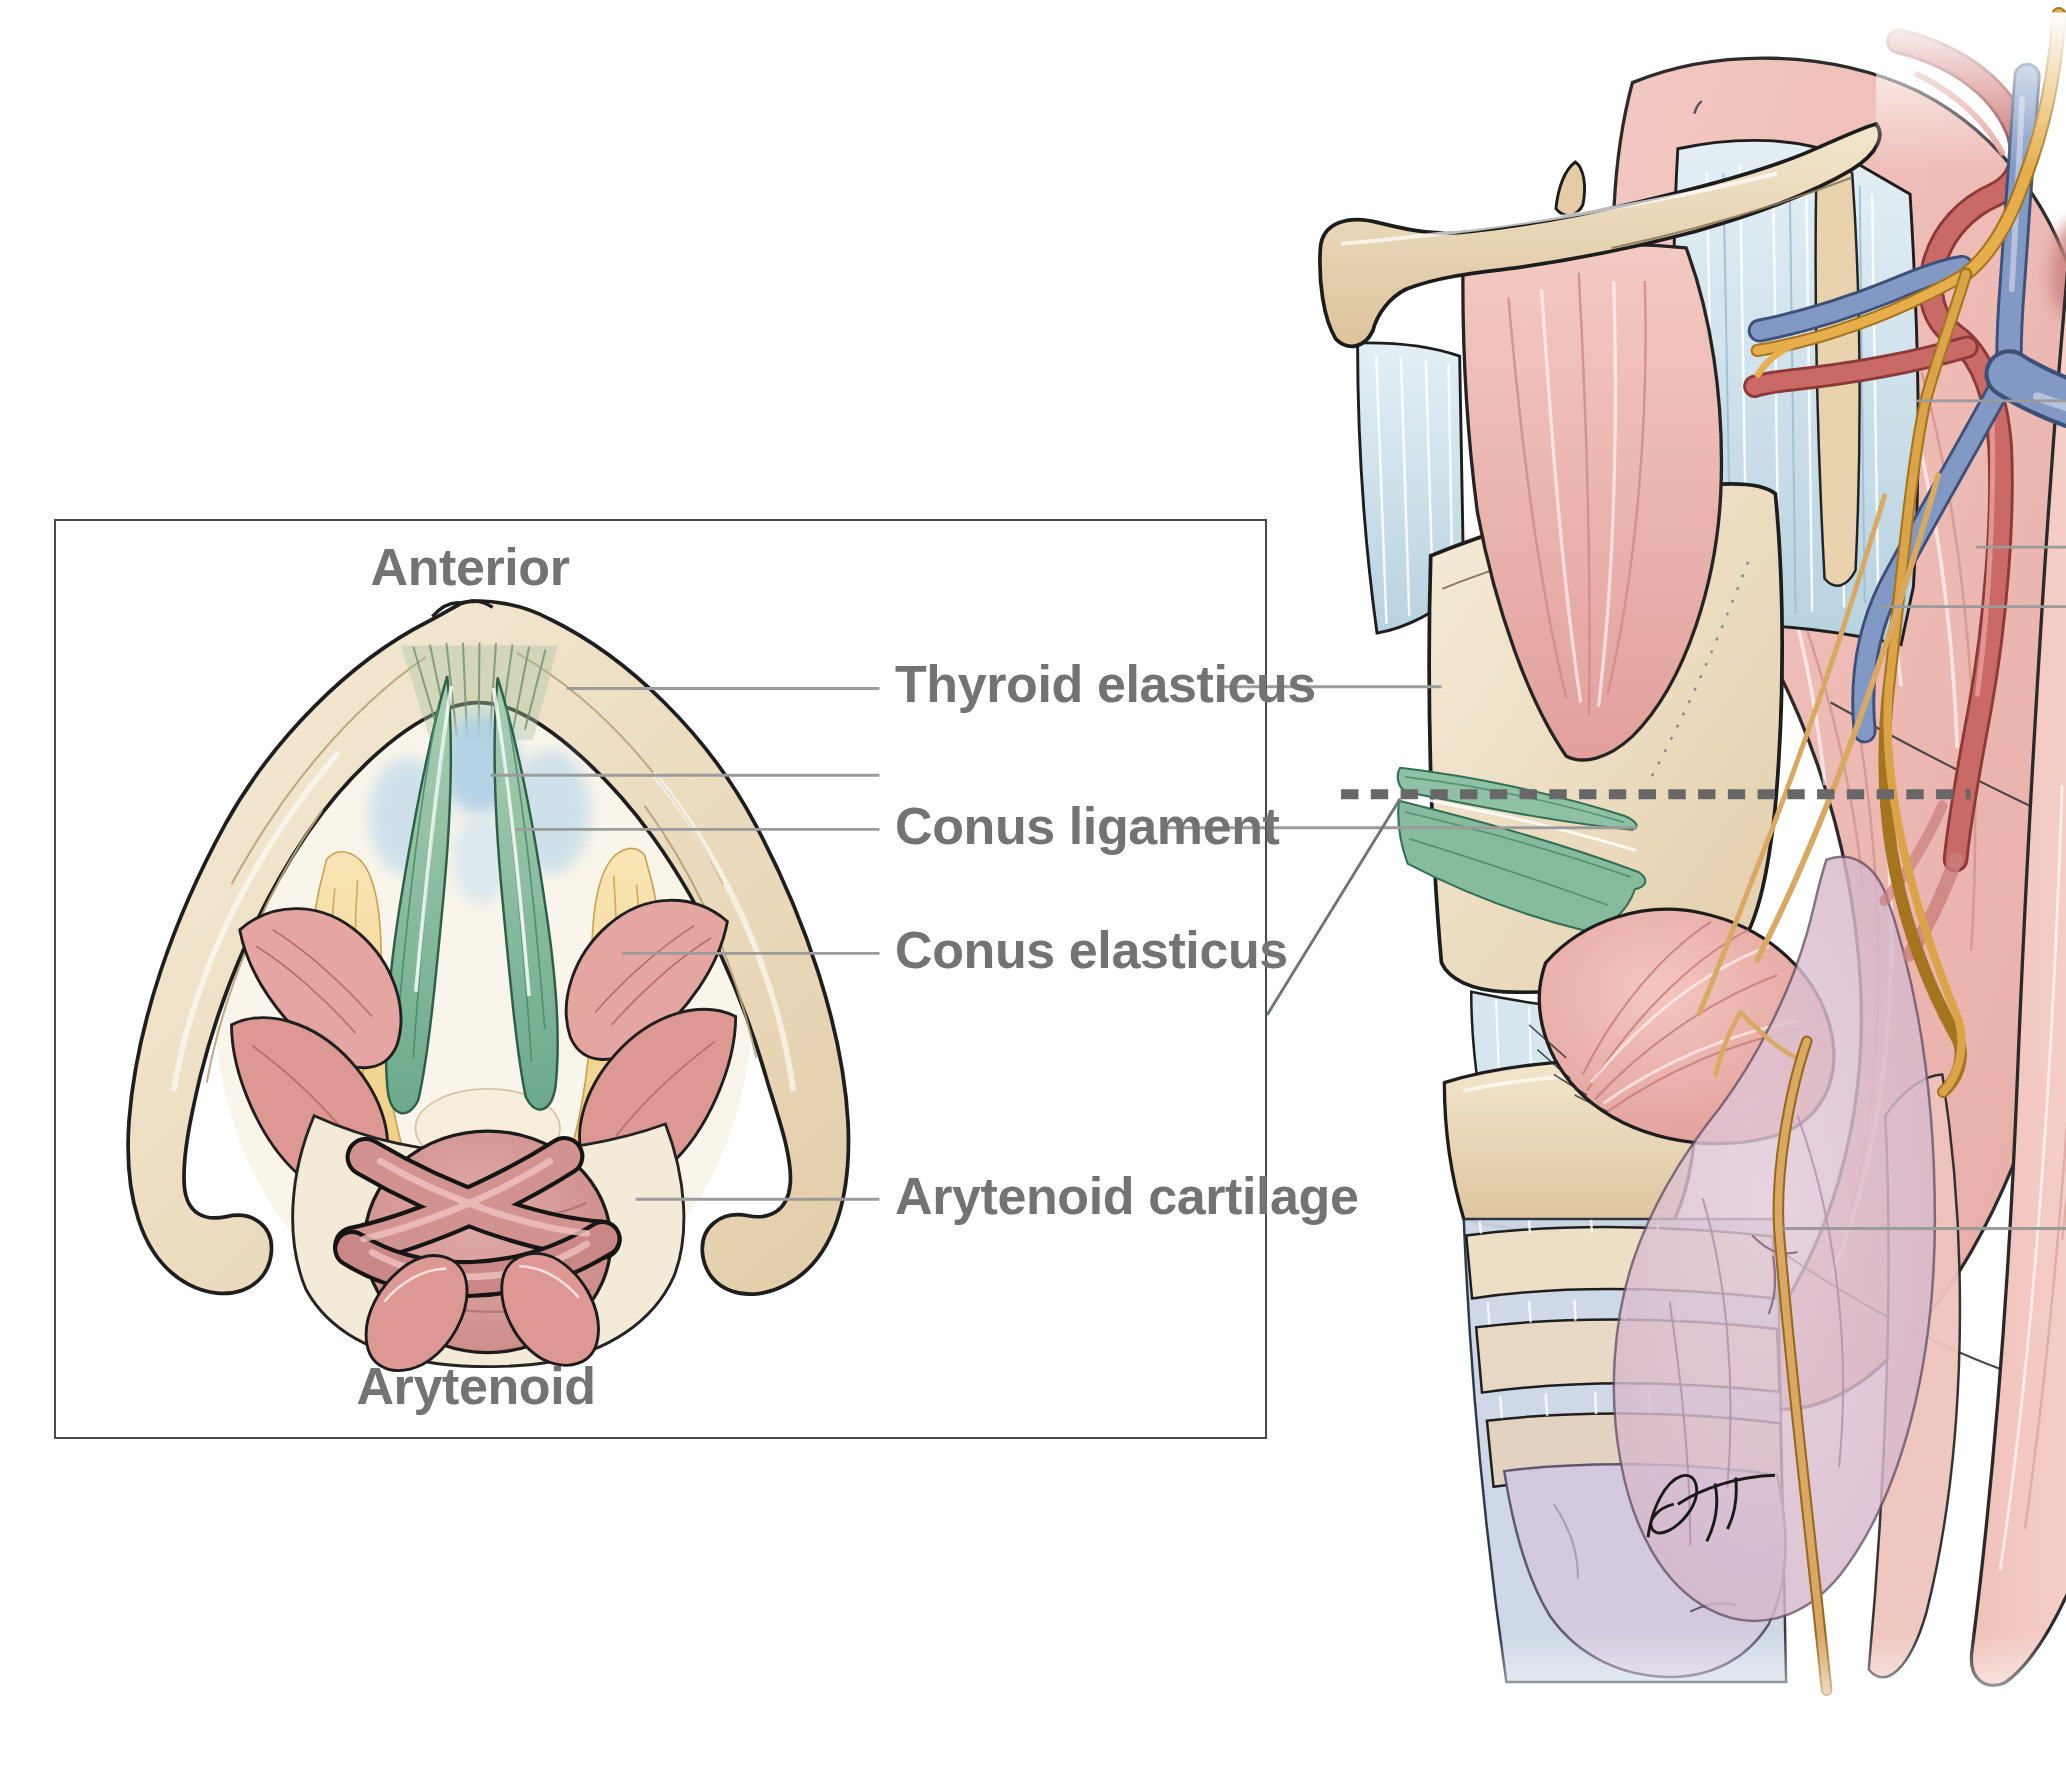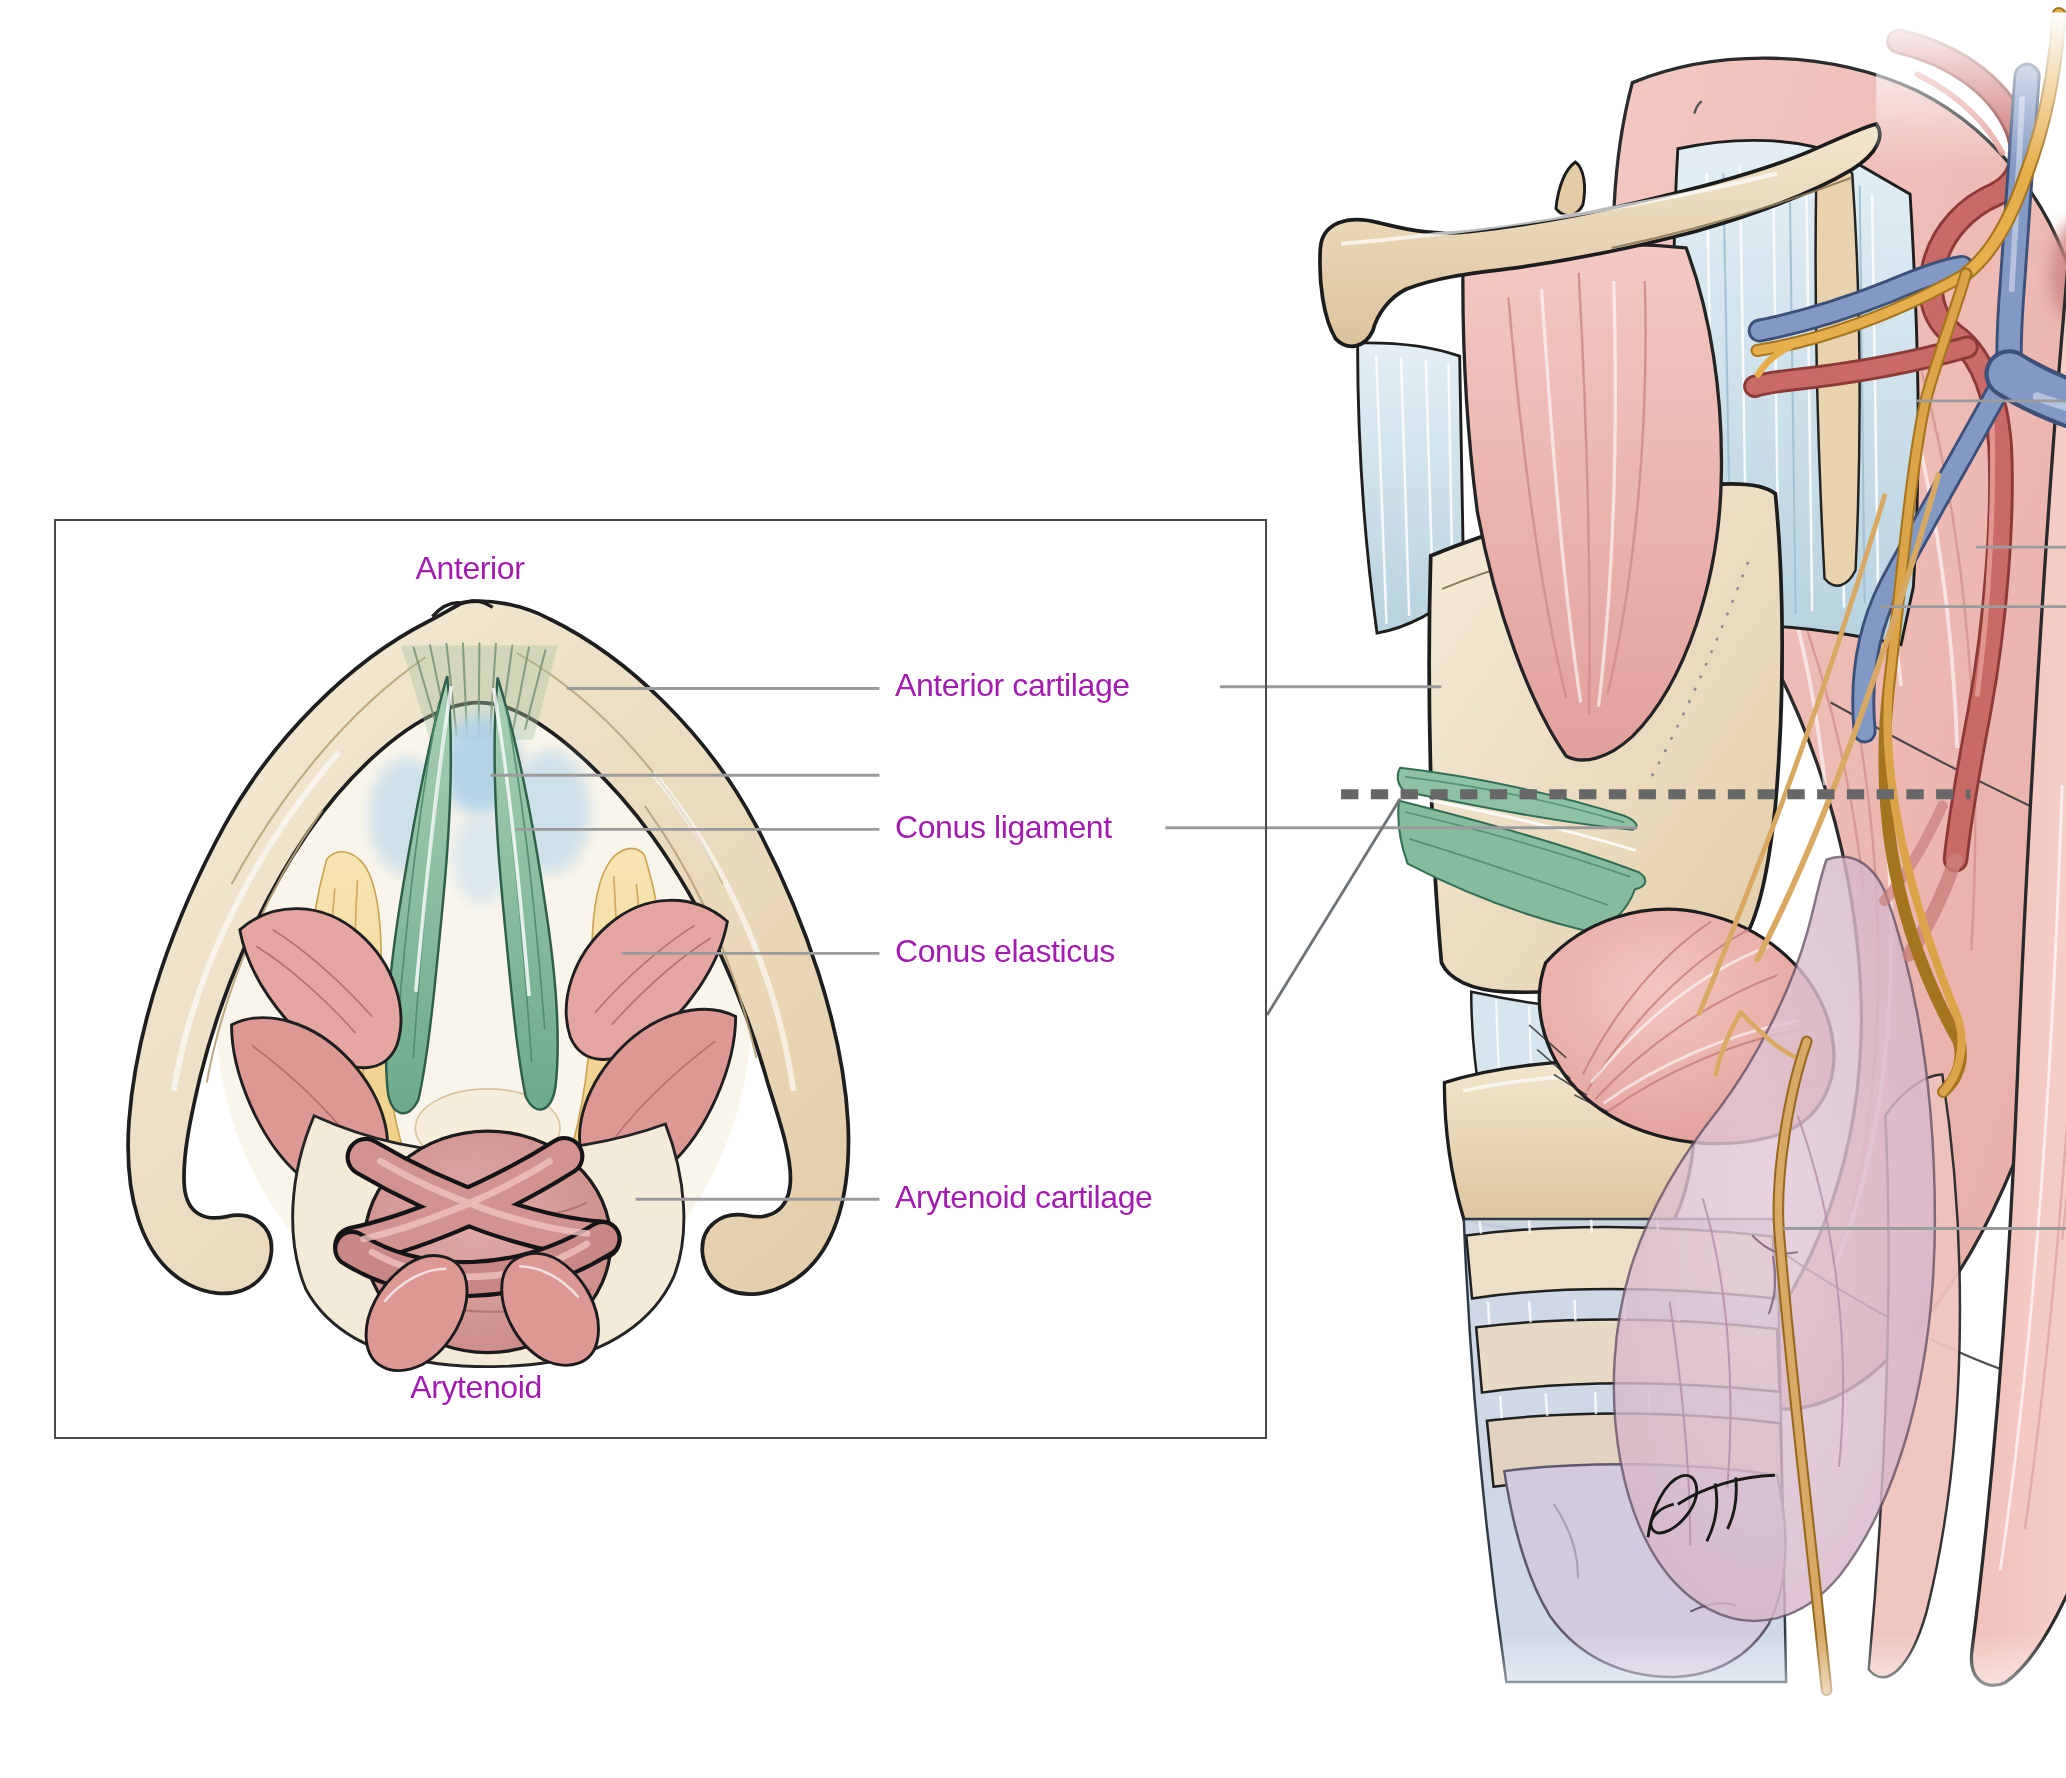--- a/index.html
+++ b/index.html
@@ -1,20 +1,20 @@
 <!DOCTYPE html>
 <html style="font-size:6.6px"><head>
 <meta charset="utf-8">
 <style>
   html,body{margin:0;padding:0;background:#ffffff;}
   *{box-sizing:border-box;font-family:"Liberation Sans", sans-serif;}
   .stage{position:relative;width:2897px;height:1779px;background:#ffffff;overflow:hidden;}
   .art{position:absolute;left:0;top:0;width:2897px;height:1779px;}
-  .label{position:absolute;font-size:32px;color:#a21caf;white-space:nowrap;
-         transform:translate(0,-54%);letter-spacing:-0.4px;line-height:1.1;}
+  .label{position:absolute;font-size:52px;color:#737373;white-space:nowrap;
+         transform:translate(0,-54%);letter-spacing:-0.4px;line-height:1.1;font-weight:bold;}
   .label.centered{transform:translate(-50%,-54%);}
   .inset-box{position:absolute;left:54px;top:519px;width:1213px;height:920px;
              border:2.1px solid #4a4a4a;background:transparent;}
 </style>
 </head>
 <body>
 
 <div class="stage">
 
 <svg class="art" viewBox="0 0 7010 4305" xmlns="http://www.w3.org/2000/svg">
@@ -430,19 +430,19 @@
     <line x1="3066" y1="2456" x2="3388" y2="1933" stroke="#70757a" stroke-width="7"></line>
     <line x1="3245" y1="1922" x2="4768" y2="1922" stroke="#676767" stroke-width="24" stroke-dasharray="42 30"></line>
   </g>
 </svg>
 
 <div class="inset-box"></div>
 
 <div class="label centered" style="left:470px;top:570px;">Anterior</div>
 <div class="label centered" style="left:476px;top:1389px;">Arytenoid</div>
 
-<div class="label" style="left:895px;top:687px;">Anterior cartilage</div>
+<div class="label" style="left:895px;top:687px;">Thyroid elasticus</div>
 <div class="label" style="left:895px;top:829px;">Conus ligament</div>
 <div class="label" style="left:895px;top:953px;">Conus elasticus</div>
 <div class="label" style="left:895px;top:1199px;">Arytenoid cartilage</div>
 
 </div>
 
 
 </body></html>

